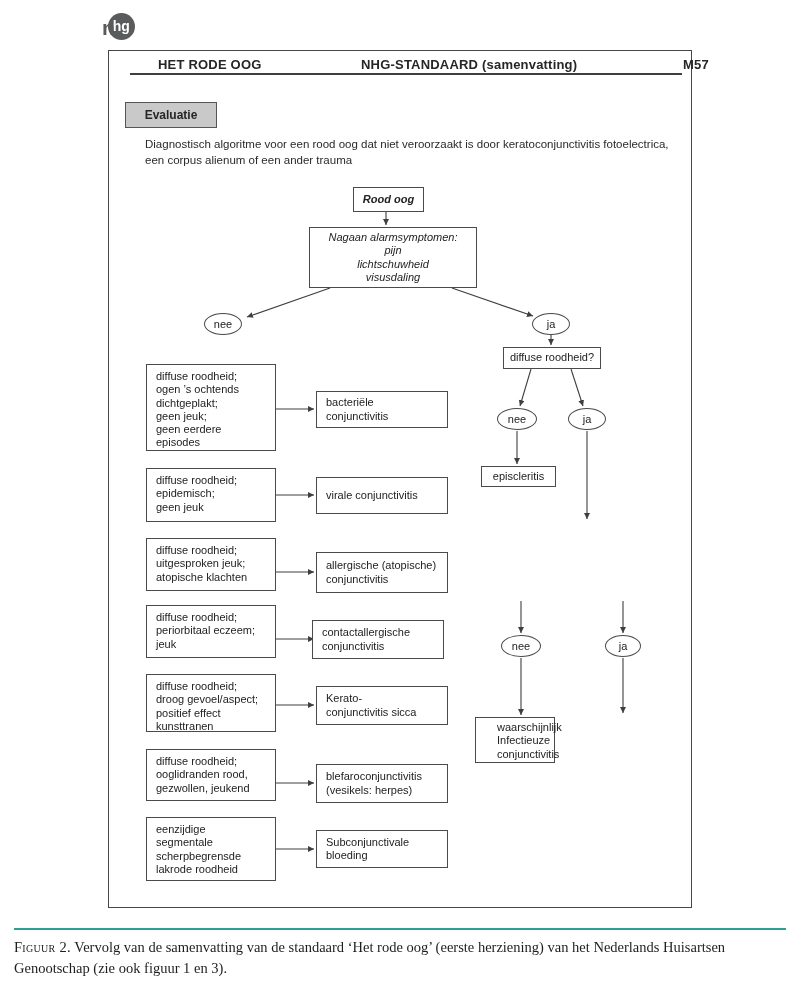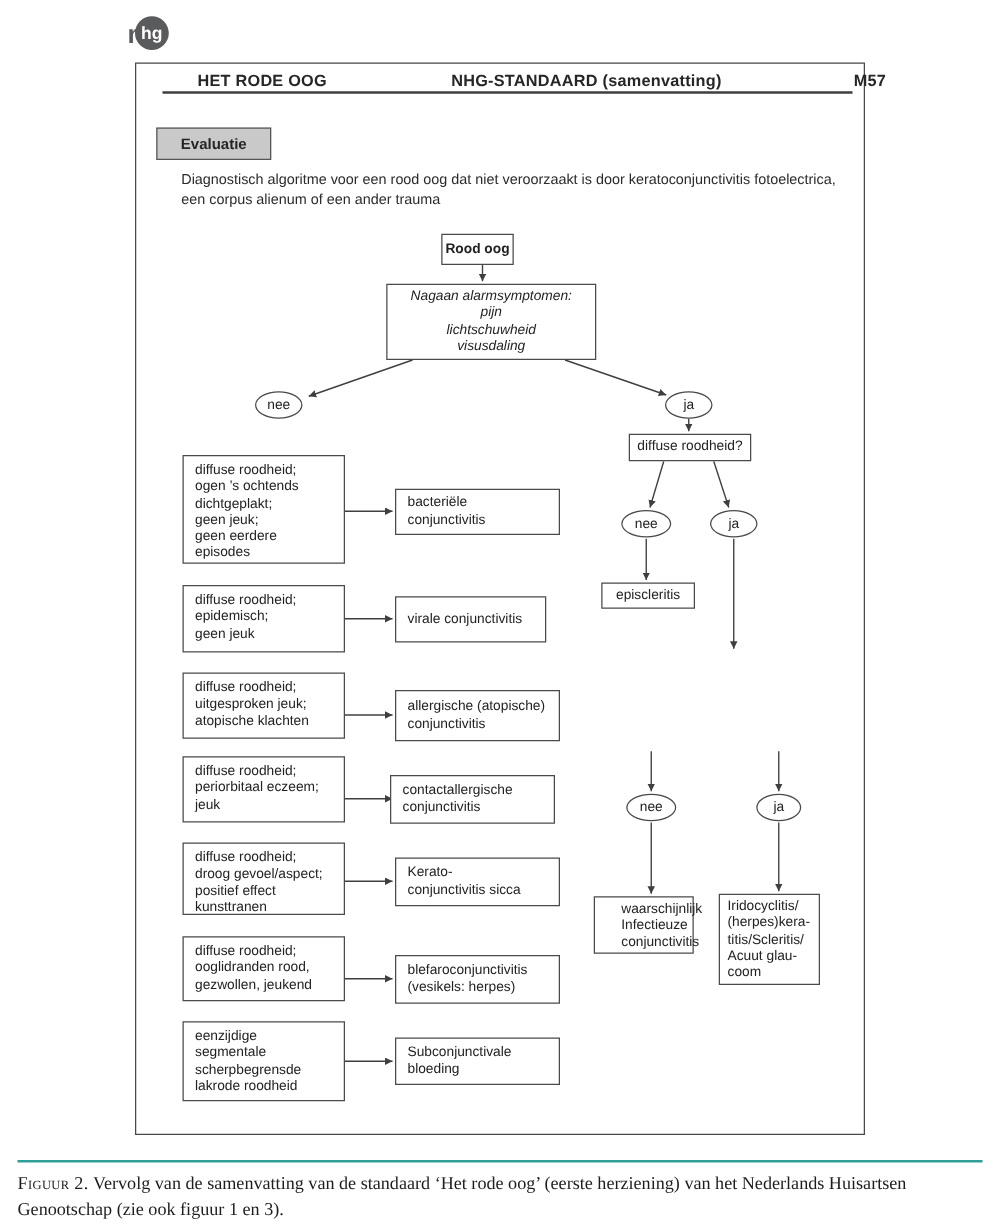--- a/index.html
+++ b/index.html
@@ -28,21 +28,21 @@
   .intro{position:absolute;left:145px;top:136px;width:560px;font-size:11.5px;line-height:16px;color:#2a2a2a;white-space:pre-line;}
 
   
   .box{position:absolute;background:#fff;border:1.3px solid #4a4a4a;box-sizing:border-box;font-size:11px;line-height:13.3px;color:#222;white-space:pre-line;}
   .sym{padding:5px 4px 0 9px;}
   .diag{display:flex;align-items:center;padding-left:9px;}
   .cbox{display:flex;align-items:center;justify-content:center;text-align:center;}
   .oval{position:absolute;background:#fff;border:1.2px solid #4a4a4a;border-radius:50%;box-sizing:border-box;display:flex;align-items:center;justify-content:center;font-size:11px;color:#222;}
 
   
-  .n-start{left:353px;top:187px;width:58px;height:25px;font-weight:700;}
+  .n-start{left:353px;top:187px;width:71px;height:25px;font-weight:700;font-style:italic;}
   .n-alarm{left:309px;top:227px;width:168px;height:61px;text-align:center;padding-top:3px;font-style:italic;}
   .ov-nee1{left:204px;top:313px;width:38px;height:22px;}
   .ov-ja1{left:532px;top:313px;width:38px;height:22px;}
   .n-diffq{left:503px;top:347px;width:98px;height:22px;}
   .ov-nee2{left:497px;top:408px;width:40px;height:22px;}
   .ov-ja2{left:568px;top:408px;width:38px;height:22px;}
   .n-epis{left:481px;top:466px;width:75px;height:21px;}
   .n-ond{left:492px;top:521px;width:161px;height:80px;padding:5px 2px 0 6px;}
   .ov-nee3{left:501px;top:635px;width:40px;height:22px;}
   .ov-ja3{left:605px;top:635px;width:36px;height:22px;}
@@ -51,21 +51,21 @@
 
   
   .s1{left:146px;top:364px;width:130px;height:87px;}
   .s2{left:146px;top:468px;width:130px;height:54px;}
   .s3{left:146px;top:538px;width:130px;height:53px;}
   .s4{left:146px;top:605px;width:130px;height:53px;}
   .s5{left:146px;top:674px;width:130px;height:58px;}
   .s6{left:146px;top:749px;width:130px;height:52px;}
   .s7{left:146px;top:817px;width:130px;height:64px;}
   .d1{left:316px;top:391px;width:132px;height:37px;}
-  .d2{left:316px;top:477px;width:121px;height:37px;}
+  .d2{left:316px;top:477px;width:132px;height:37px;}
   .d3{left:316px;top:552px;width:132px;height:41px;}
   .d4{left:312px;top:620px;width:132px;height:39px;}
   .d5{left:316px;top:686px;width:132px;height:39px;}
   .d6{left:316px;top:764px;width:132px;height:39px;}
   .d7{left:316px;top:830px;width:132px;height:38px;}
 
   .connectors{position:absolute;left:0;top:0;width:800px;height:982px;pointer-events:none;}
 
   
   .fig-rule{position:absolute;left:14px;top:928px;width:772px;height:2px;background:#2f9e96;}
@@ -134,25 +134,20 @@
   <div class="oval ov-ja1">ja</div>
   <div class="box cbox n-diffq">diffuse roodheid?</div>
   <div class="oval ov-nee2">nee</div>
   <div class="oval ov-ja2">ja</div>
   <div class="box cbox n-epis">episcleritis</div>
   <div class="oval ov-nee3">nee</div>
   <div class="oval ov-ja3">ja</div>
   <div class="box n-inf">waarschijnlijk
 Infectieuze
 conjunctivitis</div>
-  <div class="box n-irid">Iridocyclitis/
-(herpes)kera-
-titis/Scleritis/
-Acuut glau-
-coom</div>
 
   <div class="box sym s1">diffuse roodheid;
 ogen ’s ochtends
 dichtgeplakt;
 geen jeuk;
 geen eerdere
 episodes</div>
   <div class="box sym s2">diffuse roodheid;
 epidemisch;
 geen jeuk</div>

